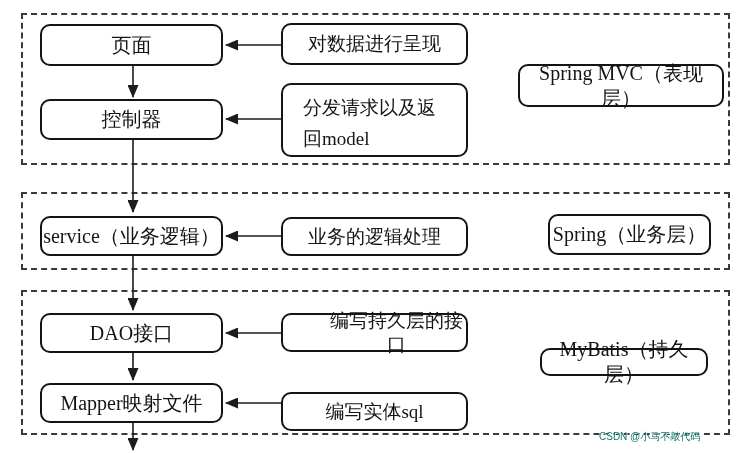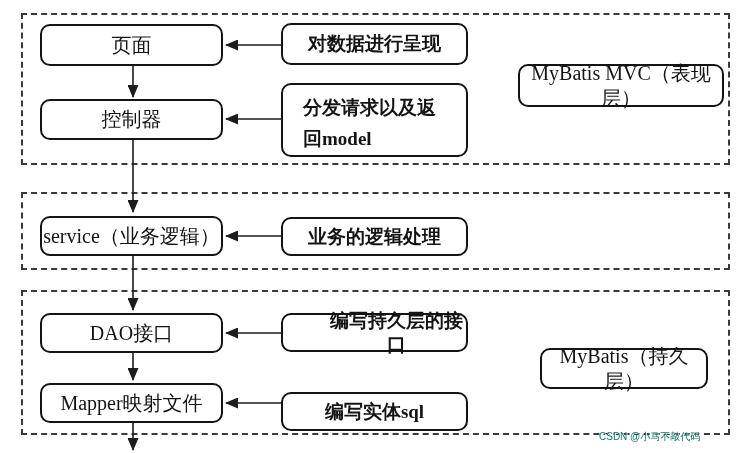--- a/index.html
+++ b/index.html
@@ -36,37 +36,37 @@
     text-align: center;
     font-size: 20px;
     line-height: 1.25;
   }
   .node { left: 40px; width: 183px; }
   .node.page       { top: 24px;  height: 42px; }
   .node.controller { top: 99px;  height: 41px; }
   .node.service    { top: 216px; height: 40px; }
   .node.dao        { top: 313px; height: 40px; }
   .node.mapper     { top: 383px; height: 40px; }
-  .anno { left: 281px; width: 187px; font-size: 19px; font-weight: bold; }
+  .anno { left: 281px; width: 187px; font-size: 19px; }
   .anno.a1 { top: 23px;  height: 42px; }
   .anno.a2 {
     top: 83px; height: 74px;
     align-items: flex-start;
     justify-content: flex-start;
     text-align: left;
     padding: 7px 24px 17px 20px;
     line-height: 31px;
   }
   .anno.a3 { top: 217px; height: 39px; }
   .anno.a4 { top: 313px; height: 39px; padding-left: 44px; }
   .anno.a5 { top: 392px; height: 39px; }
   .layer-label { font-size: 20px; }
   .layer-label.mvc     { left: 518px; top: 64px;  width: 206px; height: 43px; }
   .layer-label.spring  { left: 548px; top: 214px; width: 163px; height: 41px; }
-  .layer-label.mybatis { left: 540px; top: 348px; width: 168px; height: 41px; border-radius: 10px; }
+  .layer-label.mybatis { left: 540px; top: 348px; width: 168px; height: 28px; border-radius: 10px; }
   svg.arrows {
     position: absolute;
     left: 0; top: 0;
     width: 752px; height: 453px;
     pointer-events: none;
   }
   svg.arrows line { stroke: #1c1c1c; stroke-width: 1.6; }
   .watermark {
     position: absolute;
     left: 599px;
@@ -113,21 +113,24 @@
     <span>业务的逻辑处理</span>
   </div>
   <div class="anno a4">
     <span>编写持久层的接口</span>
   </div>
   <div class="anno a5">
     <span>编写实体sql</span>
   </div>
 
   <div class="layer-label mvc">
-    <span>MyBatis MVC（表现层）</span>
+    <span>Spring MVC（表现层）</span>
+  </div>
+  <div class="layer-label spring">
+    <span>Spring（业务层）</span>
   </div>
   <div class="layer-label mybatis">
     <span>MyBatis（持久层）</span>
   </div>
 
   <svg class="arrows" viewBox="0 0 752 453" xmlns="http://www.w3.org/2000/svg">
     <defs>
       <marker id="ah" markerUnits="userSpaceOnUse" markerWidth="13" markerHeight="11" refX="12" refY="5.5" orient="auto">
         <polygon points="0,0 13,5.5 0,11" fill="#1c1c1c"></polygon>
       </marker>

